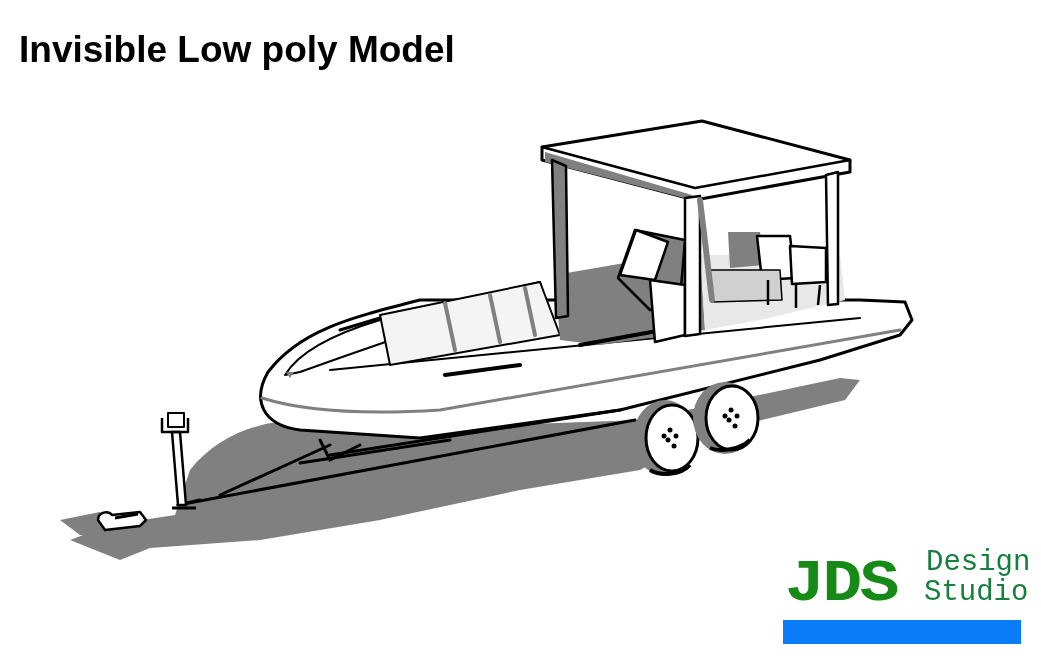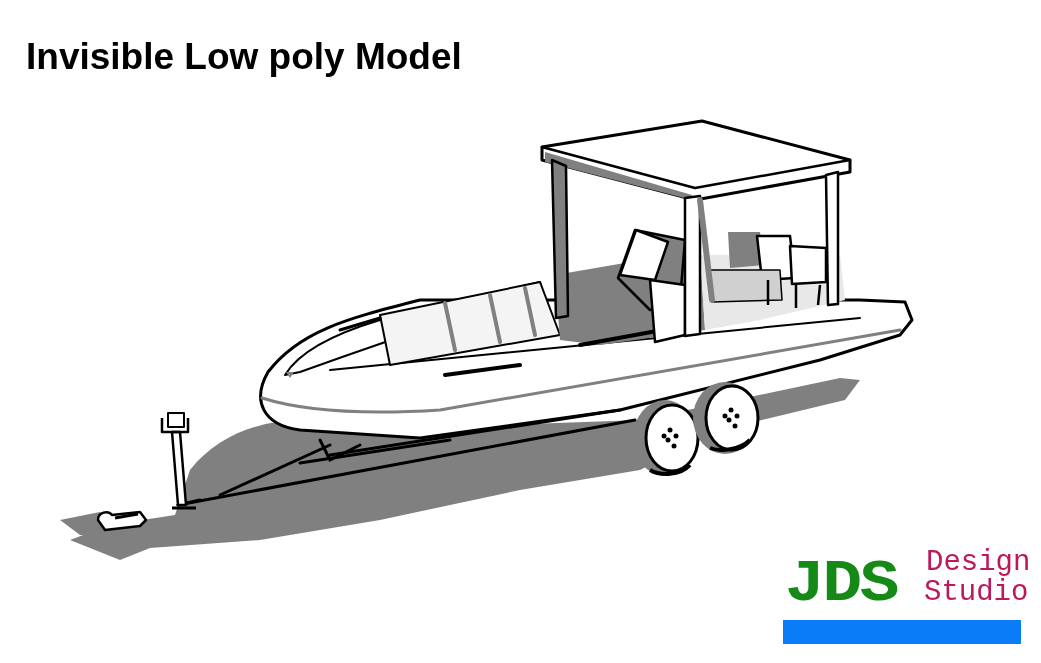--- a/index.html
+++ b/index.html
@@ -11,21 +11,21 @@
     width: 1041px;
     height: 663px;
     position: relative;
     overflow: hidden;
     font-family: "Liberation Sans", "DejaVu Sans", sans-serif;
   }
   .page-title {
     position: absolute;
     left: 15px;
     top: 24px;
-    margin: 11px;
+    margin: 4px;
     font-size: 37px;
     font-weight: bold;
     color: #000000;
     letter-spacing: 0px;
     line-height: 44px;
     white-space: nowrap;
   }
   .render {
     position: absolute;
     left: 0;
@@ -51,21 +51,21 @@
     letter-spacing: -2px;
     transform: scaleX(1.12);
     transform-origin: left top;
   }
   .logo-words {
     position: absolute;
     left: 143px;
     top: 3px;
     font-size: 29px;
     line-height: 30px;
-    color: #be185d;
+    color: #15803d;
   }
   .logo-words span { display: block; }
   .logo-words .w2 { margin-left: -2px; }
   .logo-bar {
     position: absolute;
     left: 0;
     top: 75px;
     width: 238px;
     height: 24px;
   }

